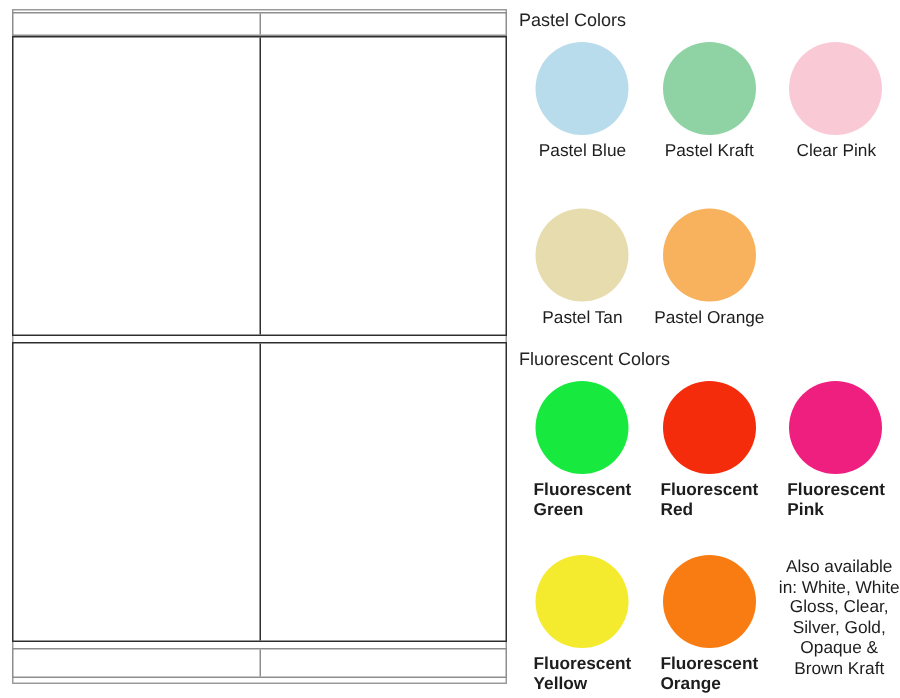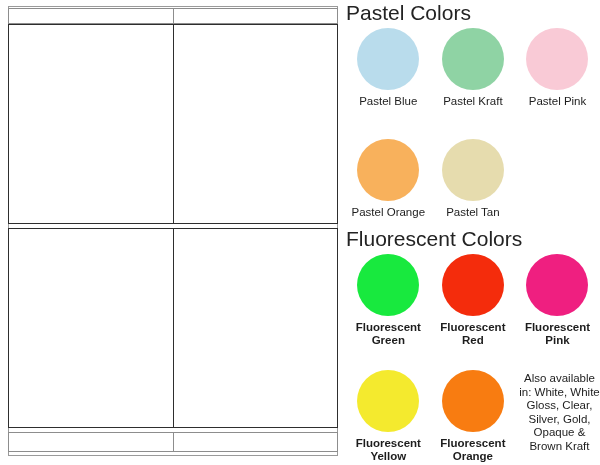--- a/index.html
+++ b/index.html
@@ -84,21 +84,21 @@
 
   
   #swatch-panel {
     position: absolute;
     left: 346px;
     top: 0;
     width: 254px;
     height: 465px;
   }
   .section-title {
-    font-size: 21px;
+    font-size: 12px;
     line-height: 18px;
     color: #232323;
     margin: 0;
     font-weight: 400;
     white-space: nowrap;
   }
   #pastel-section { position: absolute; left: 0; top: 4px; width: 254px; }
   #fluorescent-section { position: absolute; left: 0; top: 230px; width: 254px; }
 
   .swatch-grid {
@@ -118,21 +118,20 @@
   .swatch-dot {
     width: 62px;
     height: 62px;
     border-radius: 50%;
     flex: 0 0 auto;
   }
   .swatch-label {
     margin-top: 5px;
     font-size: 11.5px;
     line-height: 13px;
-    text-align: center;
     color: #1d1d1d;
     white-space: pre-line;
   }
   .pastel-grid .swatch-cell { height: 111px; }
   .fluo-grid .swatch-cell { height: 116px; font-weight: bold; }
 
   .note-cell {
     width: 84.6px;
     box-sizing: border-box;
     padding-top: 8px;
@@ -183,33 +182,33 @@
         </div>
 
         <div class="swatch-cell">
           <div class="swatch-dot" style="background-color: rgb(143, 211, 164);"></div>
           <div class="swatch-label">Pastel Kraft</div>
         </div>
 
 
         <div class="swatch-cell">
           <div class="swatch-dot" style="background-color: rgb(249, 202, 214);"></div>
-          <div class="swatch-label">Pastel Pink</div>
+          <div class="swatch-label">Clear Pink</div>
+        </div>
+
+        <div class="swatch-cell">
+          <div class="swatch-dot" style="background-color: rgb(230, 220, 174);"></div>
+          <div class="swatch-label">Pastel Tan</div>
         </div>
 
         <div class="swatch-cell">
           <div class="swatch-dot" style="background-color: rgb(248, 177, 92);"></div>
           <div class="swatch-label">Pastel Orange</div>
         </div>
 
-        <div class="swatch-cell">
-          <div class="swatch-dot" style="background-color: rgb(230, 220, 174);"></div>
-          <div class="swatch-label">Pastel Tan</div>
-        </div>
-
       </div>
     </div>
 
     <div id="fluorescent-section">
       <h2 class="section-title">Fluorescent Colors</h2>
 
       <div class="swatch-grid fluo-grid">
 
         <div class="swatch-cell">
           <div class="swatch-dot" style="background-color: rgb(24, 233, 62);"></div>

